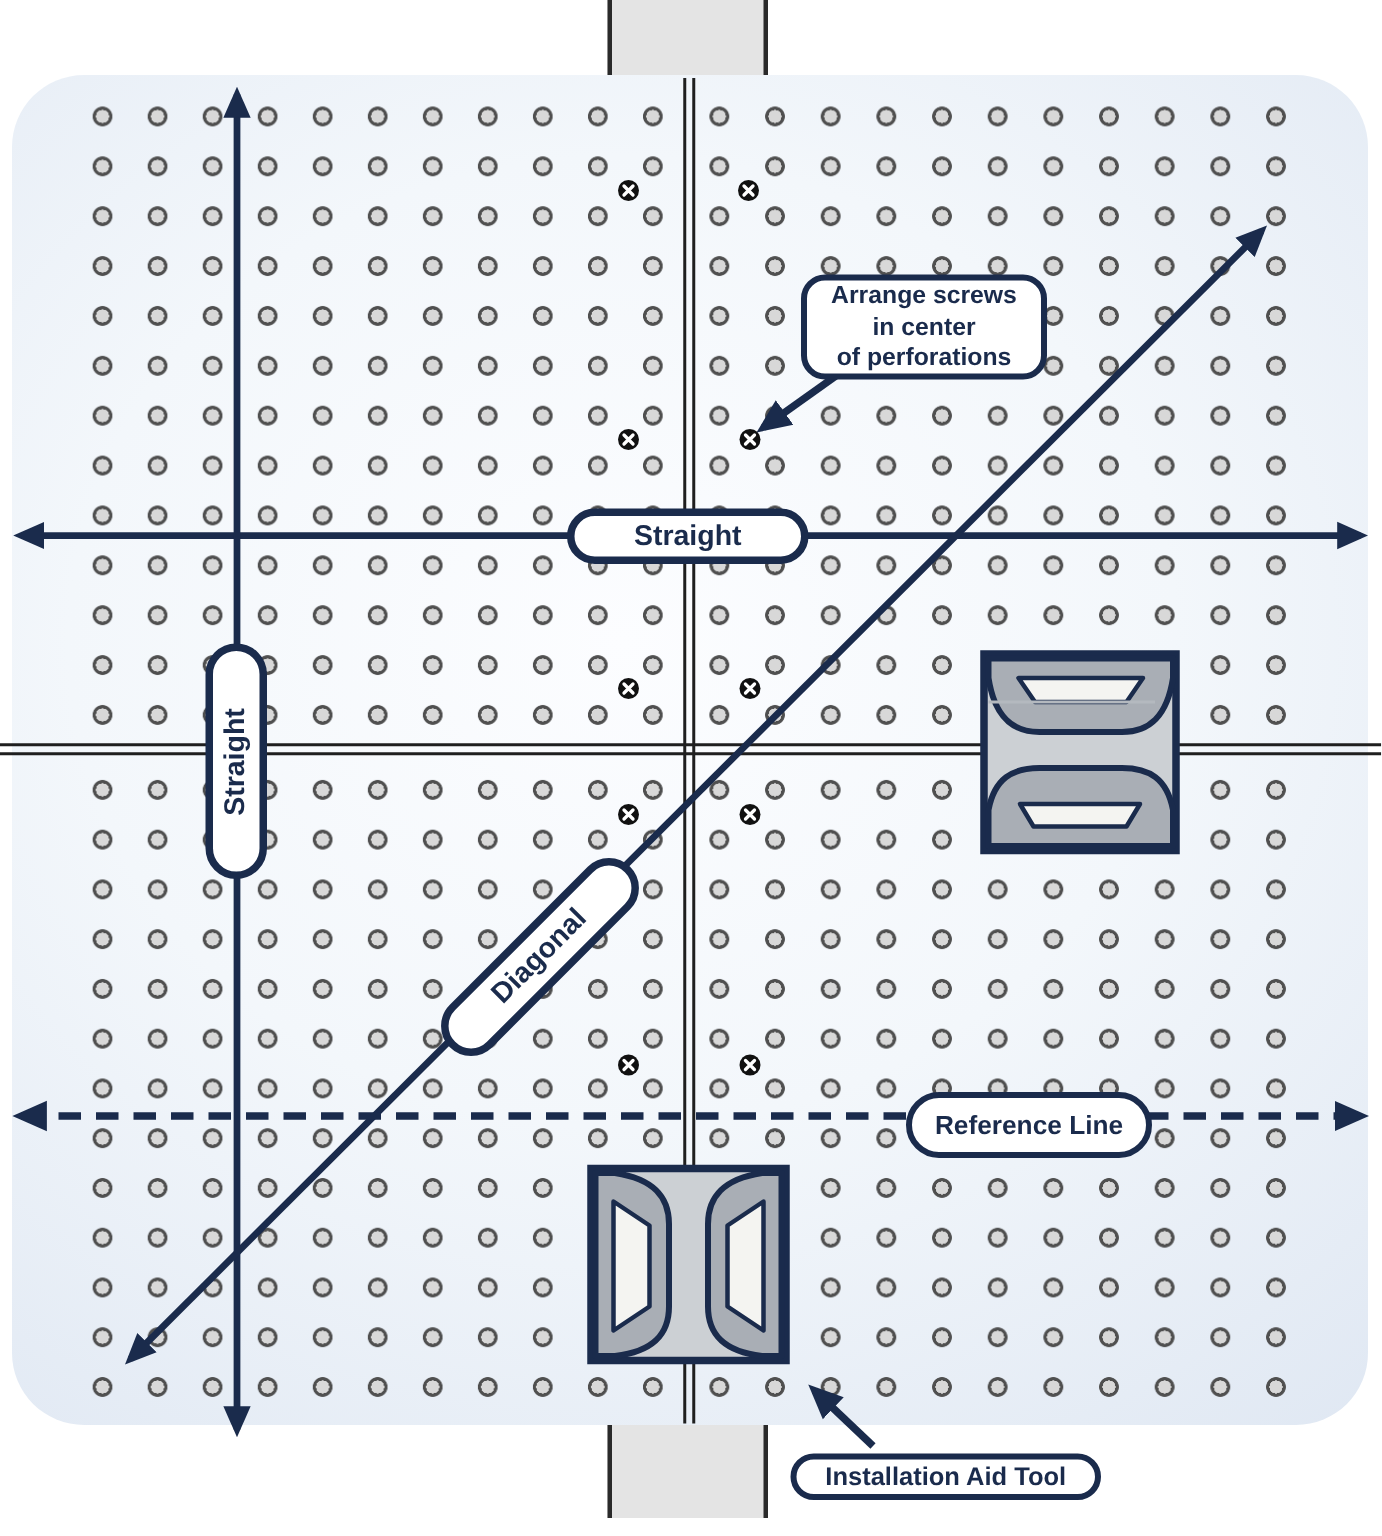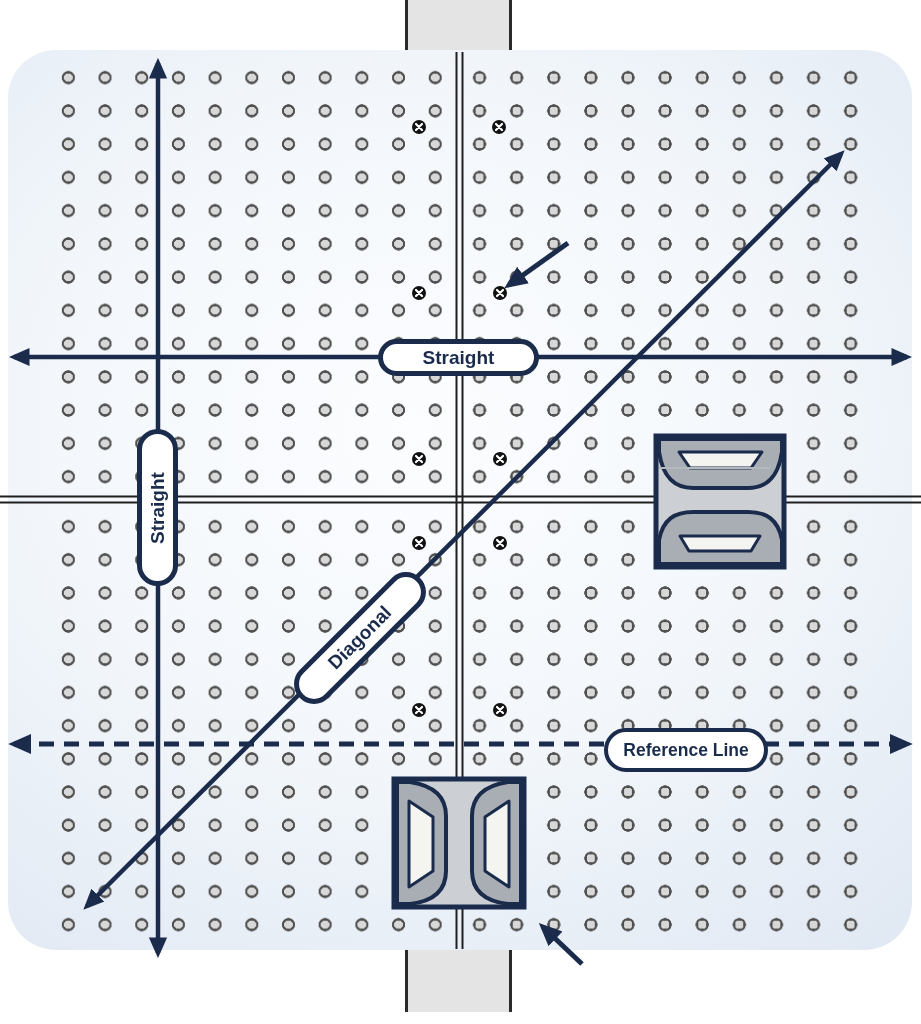--- a/index.html
+++ b/index.html
@@ -162,14 +162,22 @@
   <div class="pill pill-straight-v">
     <span>Straight</span>
   </div>
   <div class="pill pill-diagonal">
     <span>Diagonal</span>
   </div>
   <div class="pill pill-reference">
     <span>Reference Line</span>
   </div>
 
+  <div class="callout callout-arrange">
+    <span>Arrange screws</span>
+    <span>in center</span>
+    <span>of perforations</span>
+  </div>
+  <div class="callout callout-tool">
+    <span>Installation Aid Tool</span>
+  </div>
 
 </div>
 
 </body></html>

